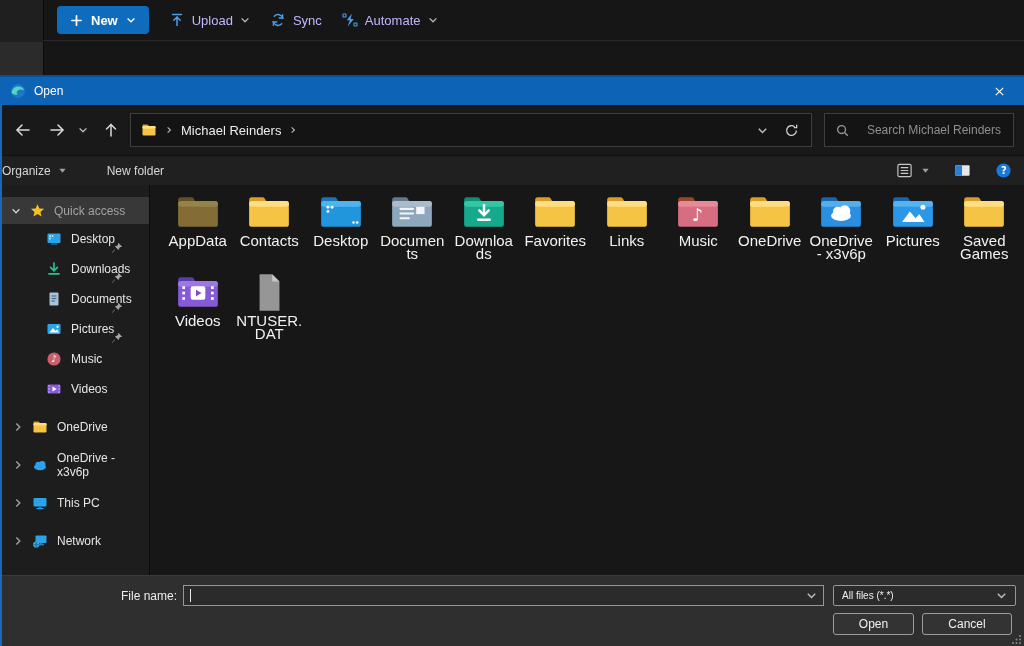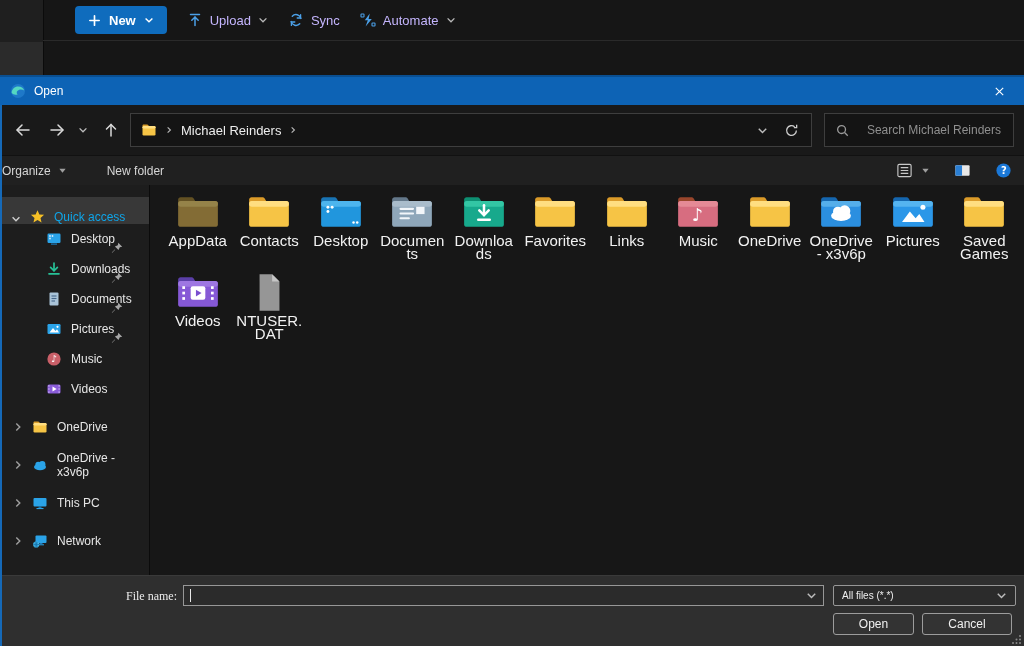--- a/index.html
+++ b/index.html
@@ -5,21 +5,21 @@
   html,body{margin:0;padding:0;background:#000;}
   .page{position:relative;width:1024px;height:646px;background:#141414;overflow:hidden;
         font-family:"Liberation Sans",sans-serif;-webkit-font-smoothing:antialiased;}
   svg{display:block}
   
   .webtop{position:absolute;left:0;top:0;width:1024px;height:75px;background:#161616;}
   .rail{position:absolute;left:0;top:0;width:43px;height:75px;background:#1f1f1f;border-right:1px solid #0b0b0b;}
   .rail-low{position:absolute;left:0;top:42px;width:43px;height:33px;background:#2b2b2b;}
   .cmd-divider{position:absolute;left:43px;right:0;top:40px;height:1px;background:#2a2a2a;}
   .cmdbar{position:absolute;left:43px;top:0;right:0;height:40px;display:flex;align-items:center;}
-  .btn-new{margin-left:32px;height:28px;padding:0 13px;background:#0f6cbd;border:none;border-radius:4px;
+  .btn-new{margin-left:14px;height:28px;padding:0 13px;background:#0f6cbd;border:none;border-radius:4px;
            color:#fff;font-size:13px;font-weight:bold;display:flex;align-items:center;gap:8px;cursor:default;}
   .cmd{display:flex;align-items:center;gap:7px;color:#c4b5fd;font-size:13px;height:28px;}
   .cmd.u{margin-left:20px}.cmd.s{margin-left:20px}.cmd.a{margin-left:20px}
   
   .dialog{position:absolute;left:0;top:75px;width:1024px;height:571px;background:#1b1b1b;}
   .titlebar{position:absolute;left:0;top:0;width:100%;height:30px;background:#0d63b5;border-top:2px solid #0a4f91;
             box-sizing:border-box;display:flex;align-items:center;padding:0 10px;}
   .title-text{color:#fff;font-size:12px;margin-left:8px;}
   .close-btn{margin-left:auto;width:30px;height:24px;display:flex;align-items:center;justify-content:center;}
   .dlgbody{position:absolute;left:0;top:30px;right:0;bottom:0;border-left:2px solid #1569b8;box-sizing:border-box;}
@@ -39,33 +39,33 @@
   .toolbar{position:absolute;left:0;top:50px;right:0;height:30px;background:#202020;border-top:1px solid #111;
            box-sizing:border-box;display:flex;align-items:center;font-size:12px;color:#d6d6d6;}
   .organize{display:flex;align-items:center;gap:7px;}
   .newfolder{margin-left:40px;}
   .tool-right{margin-left:auto;display:flex;align-items:center;gap:8px;margin-right:12px;}
   .tr-gap{width:8px;}
   
   .bodyarea{position:absolute;left:0;top:80px;right:0;bottom:71px;background:#171717;}
   .sidebar{position:absolute;left:0;top:0;bottom:0;width:148px;background:#1d1d1d;border-right:1px solid #0b0b0b;
            box-sizing:border-box;padding-top:12px;overflow:hidden;}
-  .qa-header{height:27px;display:flex;align-items:flex-end;background:#383838;padding-left:9px;gap:9px;
-             color:#0ea5e9;font-size:12px;}
+  .qa-header{height:27px;display:flex;align-items:center;background:#383838;padding-left:9px;gap:9px;
+             color:#a3a3a3;font-size:12px;}
   .side-row{height:30px;display:flex;align-items:center;padding-left:44px;gap:9px;color:#e6e6e6;font-size:12px;position:relative;}
   .side-row .pin{position:absolute;right:13px;top:9px;}
   .tree-row{height:30px;display:flex;align-items:center;padding-left:11px;gap:9px;color:#e6e6e6;font-size:12px;margin-top:8px;}
   .sicon{width:16px;height:16px;flex:0 0 auto;}
   .filegrid{position:absolute;left:160px;top:6px;right:2px;bottom:0;display:flex;flex-wrap:wrap;align-content:flex-start;}
   .cell{width:71.5px;min-height:80px;display:flex;flex-direction:column;align-items:center;padding-top:2px;box-sizing:border-box;}
   .gicon{width:46px;height:38px;}
   .cell .lbl{margin-top:3px;font-size:15px;line-height:13px;color:#f2f2f2;text-align:center;max-width:66px;overflow-wrap:anywhere;}
   
   .footer{position:absolute;left:0;right:0;bottom:0;height:71px;background:#2f2f2f;border-top:1px solid #3a3a3a;box-sizing:border-box;}
-  .fn-label{position:absolute;left:50px;top:13px;width:125px;text-align:right;font-size:12px;color:#ededed;font-family:Liberation Serif, serif;}
+  .fn-label{position:absolute;left:50px;top:13px;width:125px;text-align:right;font-size:12px;color:#ededed;}
   .fn-input{position:absolute;left:181px;top:9px;width:641px;height:21px;background:#2b2b2b;border:1px solid #979797;
             box-sizing:border-box;display:flex;align-items:center;padding:0 6px;}
   .caret{width:1px;height:13px;background:#e8e8e8;}
   .fn-value{font-size:12px;color:#f0f0f0;}
   .fn-chev{margin-left:auto;}
   .filter{position:absolute;left:831px;top:9px;width:183px;height:21px;background:#2b2b2b;border:1px solid #979797;
           border-radius:2px;box-sizing:border-box;display:flex;align-items:center;padding:0 8px;font-size:10px;color:#f0f0f0;}
   .filter .fn-chev{margin-left:auto;}
   .fbtn{position:absolute;top:37px;height:22px;background:#333;border:1px solid #9c9c9c;border-radius:3px;
         color:#f0f0f0;font-size:12px;font-family:"Liberation Sans",sans-serif;}

